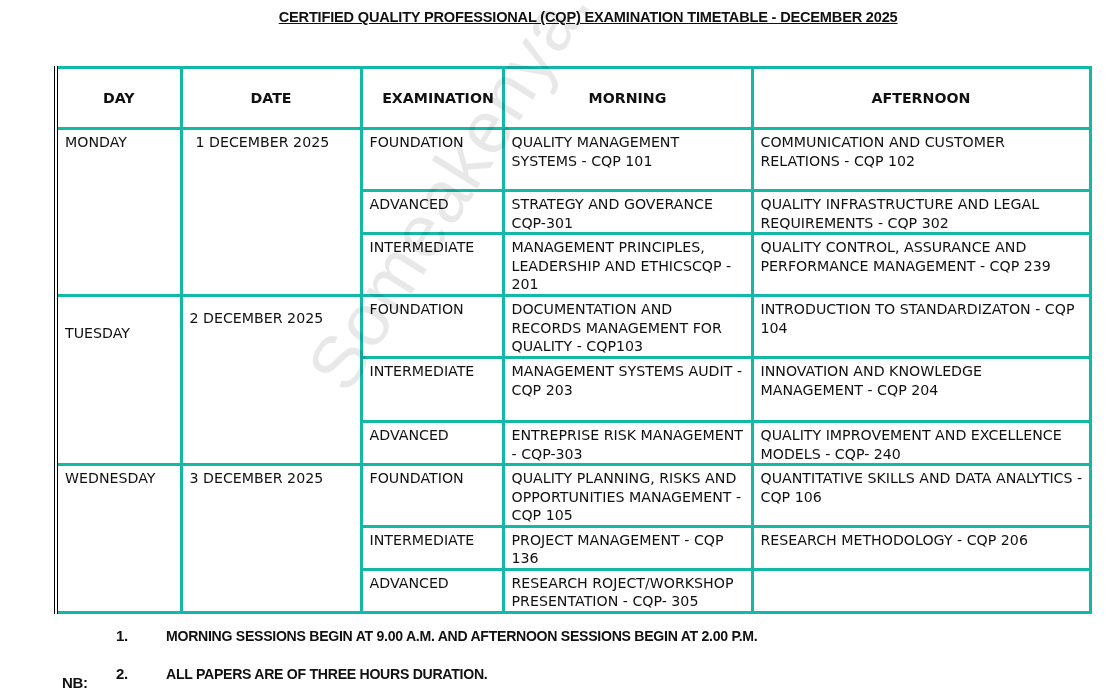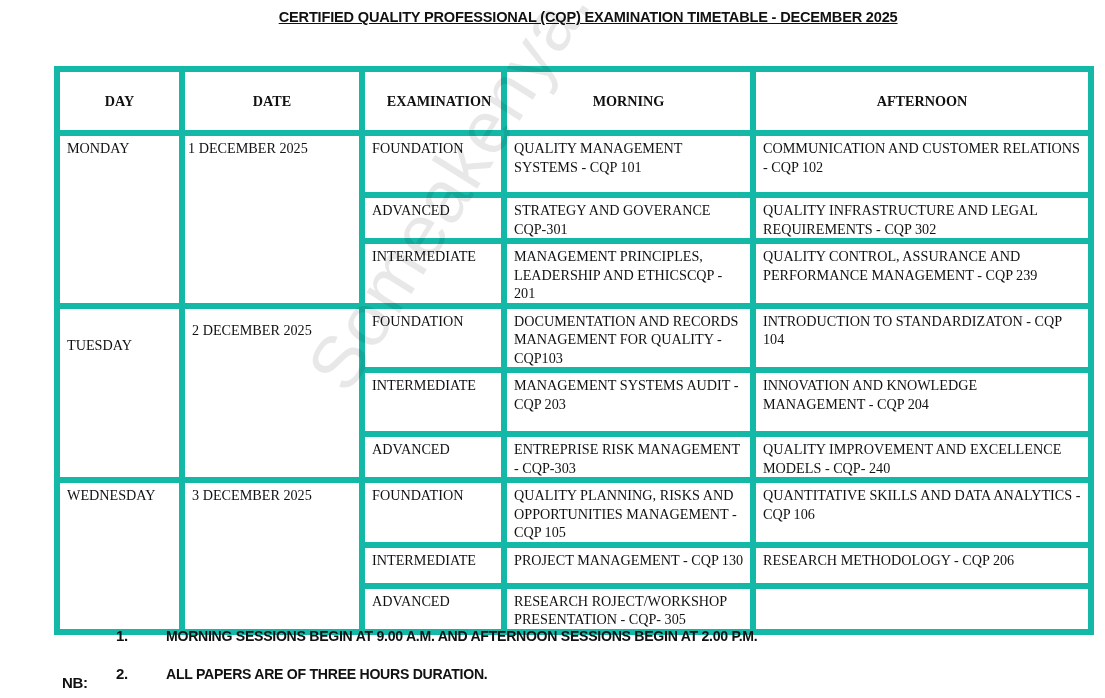--- a/index.html
+++ b/index.html
@@ -5,27 +5,27 @@
   html, body { margin: 0; padding: 0; background: #ffffff; }
   body { width: 1105px; height: 698px; position: relative; overflow: hidden;
          font-family: "DejaVu Sans", sans-serif; color: #111; }
   .title { position: absolute; left: 0; width: 1176px; top: 8px; text-align: center;
            font-family: "Liberation Sans", sans-serif; font-weight: bold; font-size: 15.5px;
            text-decoration: underline; letter-spacing: -0.2px; transform: scaleX(0.94); transform-origin: 590px 0; }
   table.tt { position: absolute; left: 54px; top: 66px; border-collapse: collapse;
              table-layout: fixed; width: 1034px; font-size: 14.2px; }
   table.tt { border-top: 2px solid #000; border-right: 2px solid #000; border-bottom: 2px solid #000;
              border-left: 4px double #000; }
-  table.tt td, table.tt th { border: 6px solid #14b8a6; vertical-align: top; padding: 3px 6px 0 7px;
-                             line-height: 18.5px; font-family: Liberation Serif, serif; }
+  table.tt td, table.tt th { border: 3px solid #14b8a6; vertical-align: top; padding: 3px 6px 0 7px;
+                             line-height: 18.5px; }
   table.tt th { font-weight: bold; vertical-align: middle; text-align: center; height: 58px; padding: 0 6px; }
   table.tt th.exam { text-align: center; padding-left: 18px; }
   td.day { padding-top: 4px; }
   td.date { padding-top: 4px; padding-left: 12px; }
-  td.date.mon { padding-left: 3px; }
+  td.date.mon { padding-left: 13px; }
   .notes { position: absolute; left: 62px; top: 627px; font-family: "Liberation Sans", sans-serif;
            font-weight: bold; font-size: 15px; letter-spacing: -0.3px; }
   .note-row { position: relative; height: 38px; }
   .nb { position: absolute; left: 0; top: 0; margin-top: 47px; }
   .num { position: absolute; left: 54px; top: 0; }
   .txt { position: absolute; left: 104px; top: 0; white-space: nowrap; transform: scaleX(0.94); transform-origin: 0 0; }
   .watermark { position: absolute; left: 290px; top: 360px; font-family: "Liberation Sans", sans-serif;
                font-size: 74px; color: rgba(0,0,0,0.09); transform: rotate(-58deg); transform-origin: 0 0;
                white-space: nowrap; pointer-events: none; letter-spacing: 1px; }
 </style>
@@ -91,21 +91,21 @@
 
     <tr style="height:60px">
       <td class="day" rowspan="3">WEDNESDAY</td>
       <td class="date" rowspan="3" style="">3 DECEMBER 2025</td>
       <td>FOUNDATION</td>
       <td>QUALITY PLANNING, RISKS AND OPPORTUNITIES MANAGEMENT - CQP 105</td>
       <td>QUANTITATIVE SKILLS AND DATA ANALYTICS -CQP 106</td>
     </tr>
     <tr style="height:41px">
       <td>INTERMEDIATE</td>
-      <td>PROJECT MANAGEMENT - CQP 130</td>
+      <td>PROJECT MANAGEMENT - CQP 136</td>
       <td>RESEARCH METHODOLOGY - CQP 206</td>
     </tr>
     <tr style="height:43px">
       <td>ADVANCED</td>
       <td>RESEARCH  ROJECT/WORKSHOP PRESENTATION - CQP- 305</td>
       <td></td>
     </tr>
   </tbody>
 </table>
 

